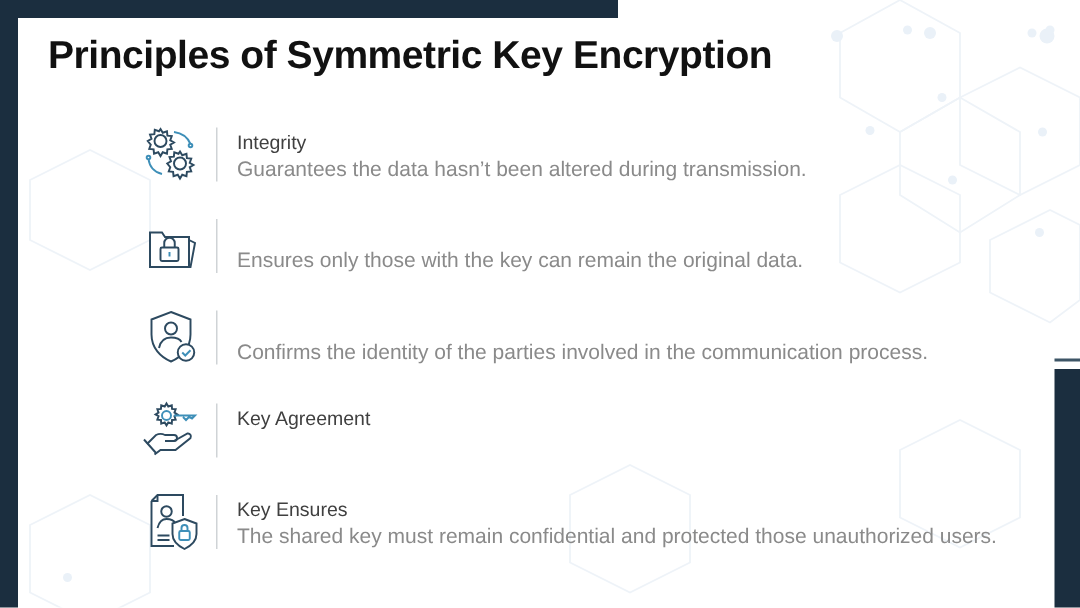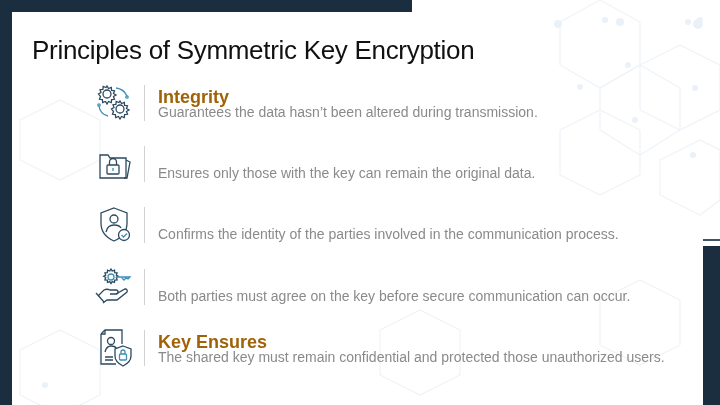--- a/index.html
+++ b/index.html
@@ -23,38 +23,38 @@
     .frame-right {
       position: absolute; left: 703px; top: 246px; width: 17px; height: 159px;
       background: #1b2e3f;
     }
     .frame-right-line {
       position: absolute; left: 703px; top: 239px; width: 17px; height: 2px;
       background: #3d5566;
     }
     .bg-pattern { position: absolute; left: 0; top: 0; width: 720px; height: 405px; pointer-events: none; }
     .title {
-      position: absolute; left: 32px; top: 18px;
+      position: absolute; left: 32px; top: 4px;
       font-size: 26px; color: #111111; letter-spacing: -0.3px;
-      font-family: "Liberation Sans", sans-serif; font-weight: normal;
+      font-family: "Liberation Sans", sans-serif; font-weight: bold;
       white-space: nowrap;
     }
     .item {
       position: absolute; left: 92px; width: 600px; height: 44px;
     }
     .item .icon {
       position: absolute; left: 2px; top: 0; width: 40px; height: 40px;
     }
     .item .divider {
       position: absolute; left: 52px; top: 3px; width: 1px; height: 36px;
       background: #cfd3d6;
     }
     .item .label {
       position: absolute; left: 66px; top: 5px;
-      font-size: 18px; color: #a16207; white-space: nowrap; font-weight: bold;
+      font-size: 13px; color: #404040; white-space: nowrap;
     }
     .item .desc {
       position: absolute; left: 66px; top: 22px;
       font-size: 14px; color: #8a8a8a; white-space: nowrap;
     }
   </style>
 </head>
 <body>
 
 <svg class="bg-pattern" viewBox="0 0 720 405">
@@ -136,21 +136,21 @@
 <div class="item" style="top:266px;">
   <svg class="icon" viewBox="0 0 40 40" fill="none" stroke="#2d4a60" stroke-width="1.3">
     <path d="M17 3 l1.2 2 2.3-.8.2 2.4 2.4.2-.8 2.3 2 1.2-2 1.2.8 2.3-2.4.2-.2 2.4-2.3-.8-1.2 2-1.2-2-2.3.8-.2-2.4-2.4-.2.8-2.3-2-1.2 2-1.2-.8-2.3 2.4-.2.2-2.4 2.3.8z"></path>
     <circle cx="17" cy="11" r="3" stroke="#3e8fb8"></circle>
     <path d="M22 11 h14 l-2 2 -2 -1 -2 2 -2 -2" stroke="#3e8fb8"></path>
     <path d="M4 30 l6 -6 c2 -1 4 -1 6 0 h6 a2 2 0 0 1 0 4 h-6"></path>
     <path d="M22 28 l9 -5 a2 2 0 0 1 2 3 l-10 8 h-10 l-4 3"></path>
     <path d="M2 27 l8 9"></path>
   </svg>
   <div class="divider"></div>
-  <div class="desc">Both parties must agree on the key before secure communication can occur.</div>
+  <div class="label">Key Agreement</div>
 </div>
 
 <div class="item" style="top:327px;">
   <svg class="icon" viewBox="0 0 40 40" fill="none" stroke="#2d4a60" stroke-width="1.3">
     <path d="M7 7 l4 -4 h17 v14"></path>
     <path d="M7 7 v30 h15"></path>
     <path d="M7 7 h4 v-4"></path>
     <circle cx="17" cy="14" r="3.5"></circle>
     <path d="M11 25 c1 -4 3 -6 6 -6 s5 1 6 3"></path>
     <path d="M11 30 h8 M11 33 h8"></path>

